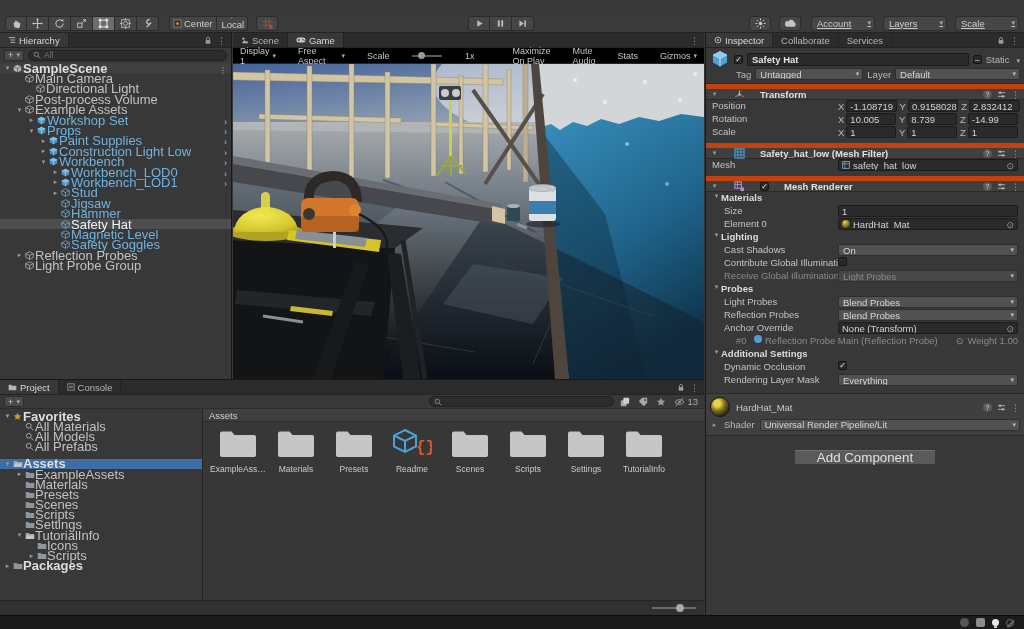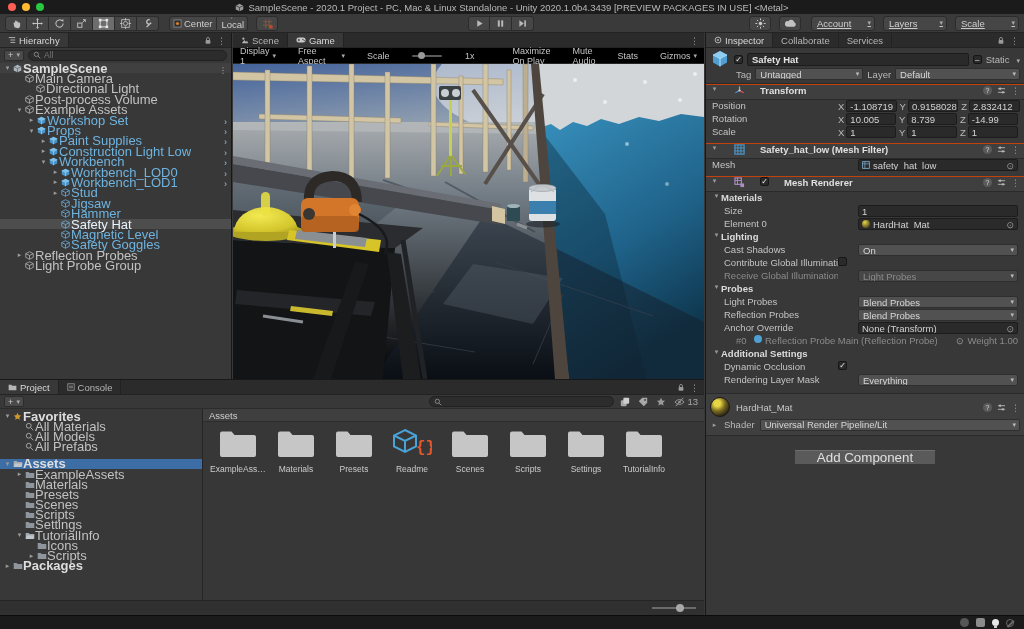--- a/index.html
+++ b/index.html
@@ -85,37 +85,37 @@
   .namefield{flex:1;height:13px;background:#2a2a2a;border:1px solid #1c1c1c;border-radius:2px;
              display:flex;align-items:center;padding:0 4px;font-weight:bold;color:#e3e3e3;}
   .minilabel{color:#b9b9b9;}
   .idrop{height:12px;background:#515151;border:1px solid #2e2e2e;border-radius:2px;display:flex;
          align-items:center;padding:0 14px 0 4px;position:relative;color:#d6d6d6;overflow:hidden;white-space:nowrap;}
   .idrop::after{content:"▾";position:absolute;right:3px;font-size:7px;color:#bbb;}
   .idrop.dis{color:#8b8b8b;background:#474747;}
   .ifield{height:12px;background:#2a2a2a;border:1px solid #1c1c1c;border-radius:2px;display:flex;
           align-items:center;padding:0 3px;gap:3px;color:#d2d2d2;overflow:hidden;white-space:nowrap;}
   .picker::after{content:"⊙";color:#9a9a9a;font-size:9px;}
-  .comp-header{height:16px;background:#3f3f3f;border-top:1px solid #c2410c;border-bottom:1px solid #2a2a2a;
-               display:flex;align-items:flex-start;gap:15px;padding:0 4px;}
+  .comp-header{height:16px;background:#3f3f3f;border-top:5px solid #c2410c;border-bottom:1px solid #2a2a2a;
+               display:flex;align-items:center;gap:15px;padding:0 4px;}
   .comp-header .cname{font-weight:bold;color:#e0e0e0;}
   .fold{color:#9a9a9a;font-size:7px;width:9px;text-align:center;}
   .fold.open::after{content:"▾";}
   .fold.closed::after{content:"▸";}
   .hicons{margin-left:auto;display:flex;align-items:center;gap:5px;}
   .help{width:9px;height:9px;border-radius:50%;background:#5b5b5b;color:#d8d8d8;font-size:7px;
         display:flex;align-items:center;justify-content:center;}
   .help::after{content:"?";}
   .irow{display:flex;align-items:flex-start;height:13px;padding:0 6px;}
   .irow.sub{padding-left:18px;}
   .irow.sub2{padding-left:30px;}
   .ilabel{flex:0 0 126px;overflow:hidden;white-space:nowrap;color:#c4c4c4;}
   .irow.sub .ilabel{flex:0 0 114px;}
   .ilabel.b{font-weight:bold;color:#dcdcdc;}
-  .grow{flex:1;display:flex;min-width:0;margin-left:20px;}
+  .grow{flex:1;display:flex;min-width:0;}
   .grow>*{flex:1;min-width:0;}
   .xyz{flex:1;display:flex;gap:3px;}
   .axisgrp{flex:1;display:flex;align-items:center;gap:2px;min-width:0;}
   .axl{color:#bbb;}
   .axisgrp .ifield{flex:1;min-width:0;}
   .dim{color:#8b8b8b;}
   .matstrip{border-top:1px solid #2a2a2a;border-bottom:1px solid #2a2a2a;background:#3f3f3f;
             padding:3px 4px;margin-top:6px;}
   .matr1{display:flex;align-items:center;gap:6px;height:20px;}
   .matball{width:20px;height:20px;border-radius:50%;
@@ -146,34 +146,20 @@
   .ring{width:8px;height:8px;border-radius:50%;border:1.5px solid #6a6a6a;position:relative;}
   .ring::after{content:"";position:absolute;left:-1px;top:3px;width:9px;height:1.5px;background:#6a6a6a;transform:rotate(-45deg);}
   .bulb{width:7px;height:7px;border-radius:50%;background:#e8e8e8;position:relative;}
   .bulb::after{content:"";position:absolute;left:2px;top:6px;width:3px;height:3px;background:#cfcfcf;}
 </style>
 </head>
 <body>
 
 <div id="root">
 
-  <div class="abs titlebar">
-    <div class="tlights">
-      <span class="tlight" style="background:#ff5f57"></span>
-      <span class="tlight" style="background:#febc2e"></span>
-      <span class="tlight" style="background:#28c840"></span>
-    </div>
-    <div class="title-center">
-      <svg width="9" height="9" viewBox="0 0 12 12">
-          <path d="M6 1 11 3.5v5L6 11 1 8.5v-5z" fill="#9a9a9a"></path>
-          <path d="M1 3.5 6 6l5-2.5M6 6v5" stroke="#1b1b1b" stroke-width=".8" fill="none"></path>
-        </svg>
-      <span>SampleScene - 2020.1 Project - PC, Mac &amp; Linux Standalone - Unity 2020.1.0b4.3439 [PREVIEW PACKAGES IN USE] &lt;Metal&gt;</span>
-    </div>
-  </div>
 
   <div class="abs toolbar">
     <span class="toolbtn">
         <svg width="11" height="11" viewBox="0 0 13 13">
           <path d="M4 11 3 6.2a1 1 0 0 1 1.8-.6V4a1 1 0 0 1 2 0v1a1 1 0 0 1 2 0v1.4a1 1 0 0 1 2 0V9a3 3 0 0 1-3 3z" fill="#c2c2c2"></path>
         </svg>
       </span>
     <span class="toolbtn">
         <svg width="11" height="11" viewBox="0 0 13 13">
           <path d="M6.5 1.2v10.6M1.2 6.5h10.6" stroke="#c2c2c2" stroke-width="1.2"></path>

